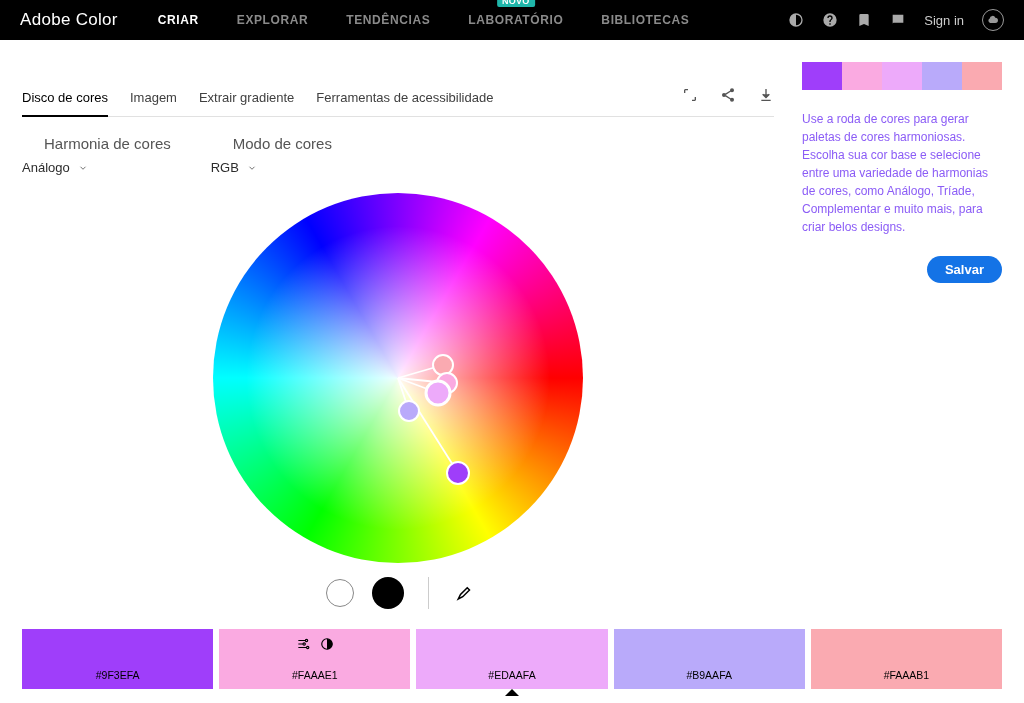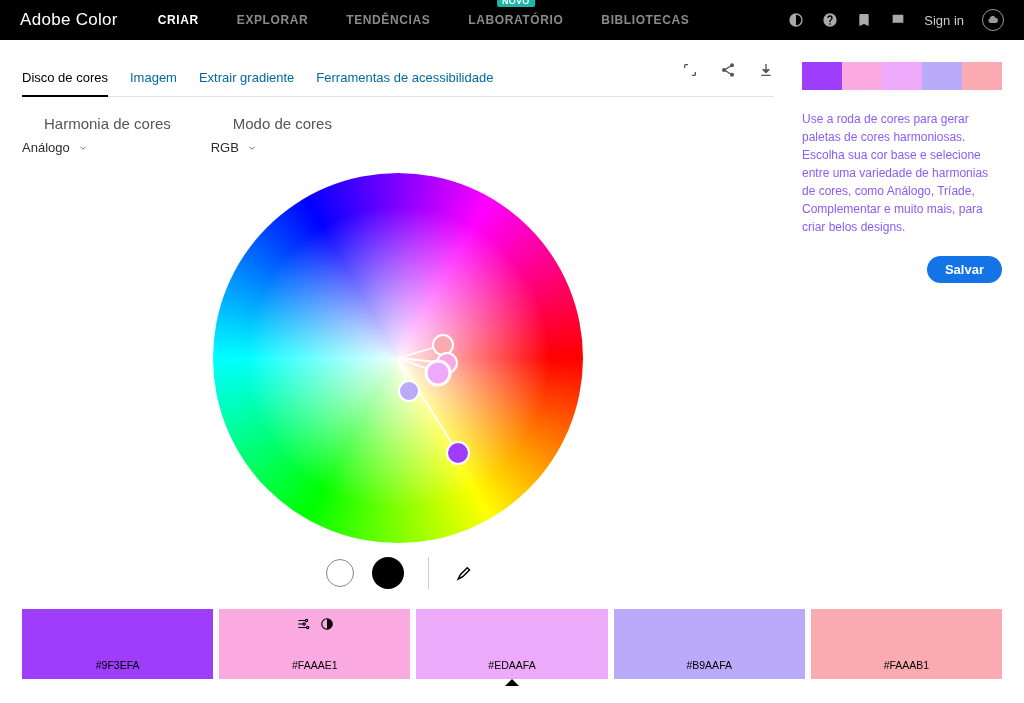--- a/index.html
+++ b/index.html
@@ -18,23 +18,23 @@
 .signin { color: #ccc; font-size: 13px; cursor: pointer; }
 .cc-circle { width: 22px; height: 22px; border: 1.5px solid #999; border-radius: 50%; display: flex; align-items: center; justify-content: center; cursor: pointer; }
 .cc-circle svg { width: 14px; height: 14px; fill: #999; }
 
 
 .main { display: flex; padding: 22px 22px 0; gap: 28px; }
 .left { flex: 1; min-width: 0; }
 .right { width: 200px; flex-shrink: 0; }
 
 
-.subtabs-row { display: flex; align-items: flex-start; border-bottom: 1px solid #e1e1e1; }
+.subtabs-row { display: flex; align-items: center; border-bottom: 1px solid #e1e1e1; margin-top: 20px; }
 .subtabs { display: flex; gap: 22px; flex: 1; }
-.subtab { padding: 8px 0 10px; font-size: 13px; color: #0369a1; cursor: pointer; border-bottom: 2px solid transparent; margin-bottom: -1px; }
+.subtab { padding: 8px 0 10px; font-size: 13px; color: #404040; cursor: pointer; border-bottom: 2px solid transparent; margin-bottom: -1px; }
 .subtab.active { color: #000; font-weight: 500; border-bottom: 2px solid #000; }
 .subtab-actions { display: flex; gap: 22px; padding-bottom: 8px; }
 .action-icon { width: 16px; height: 16px; cursor: pointer; }
 .action-icon svg { width: 16px; height: 16px; fill: #555; stroke: #555; }
 
 
 .controls { display: flex; gap: 40px; margin-top: 18px; }
 .control-group label { font-size: 15px; color: #555; display: block; margin-bottom: 8px; margin-left: 22px; }
 .control-select { display: flex; align-items: center; gap: 8px; cursor: pointer; font-size: 13px; }
 .chevron { width: 10px; height: 10px; }
@@ -56,21 +56,21 @@
 
 
 .bg-row { display: flex; justify-content: center; align-items: center; gap: 18px; margin-top: 14px; }
 .bg-white { width: 28px; height: 28px; border-radius: 50%; border: 1px solid #888; background: #fff; cursor: pointer; }
 .bg-black { width: 32px; height: 32px; border-radius: 50%; background: #000; cursor: pointer; }
 .bg-divider { width: 1px; height: 32px; background: #ccc; margin: 0 6px; }
 .eyedrop { width: 18px; height: 18px; cursor: pointer; }
 
 
 .swatch-strip { display: flex; gap: 6px; margin-top: 20px; padding: 0 22px 18px; }
-.swatch { flex: 1; height: 70px; position: relative; display: flex; align-items: flex-end; justify-content: center; }
+.swatch { flex: 1; height: 60px; position: relative; display: flex; align-items: flex-end; justify-content: center; }
 .swatch-hex { font-size: 10.5px; font-weight: 500; margin-bottom: 8px; color: #000; }
 .swatch.active::after { content: ""; position: absolute; bottom: -7px; left: 50%; transform: translateX(-50%); width: 0; height: 0; border-left: 7px solid transparent; border-right: 7px solid transparent; border-bottom: 7px solid #000; }
 .swatch-icons { position: absolute; top: 8px; left: 50%; transform: translateX(-50%); display: flex; gap: 10px; }
 .swatch-icons svg { width: 14px; height: 14px; }
 
 
 .preview-row { display: flex; height: 28px; margin-bottom: 20px; }
 .preview-sw { flex: 1; }
 .right-title { font-size: 13px; font-weight: 700; line-height: 1.35; margin-bottom: 10px; }
 .right-desc { font-size: 12px; line-height: 1.5; color: #8b5cf6; }

